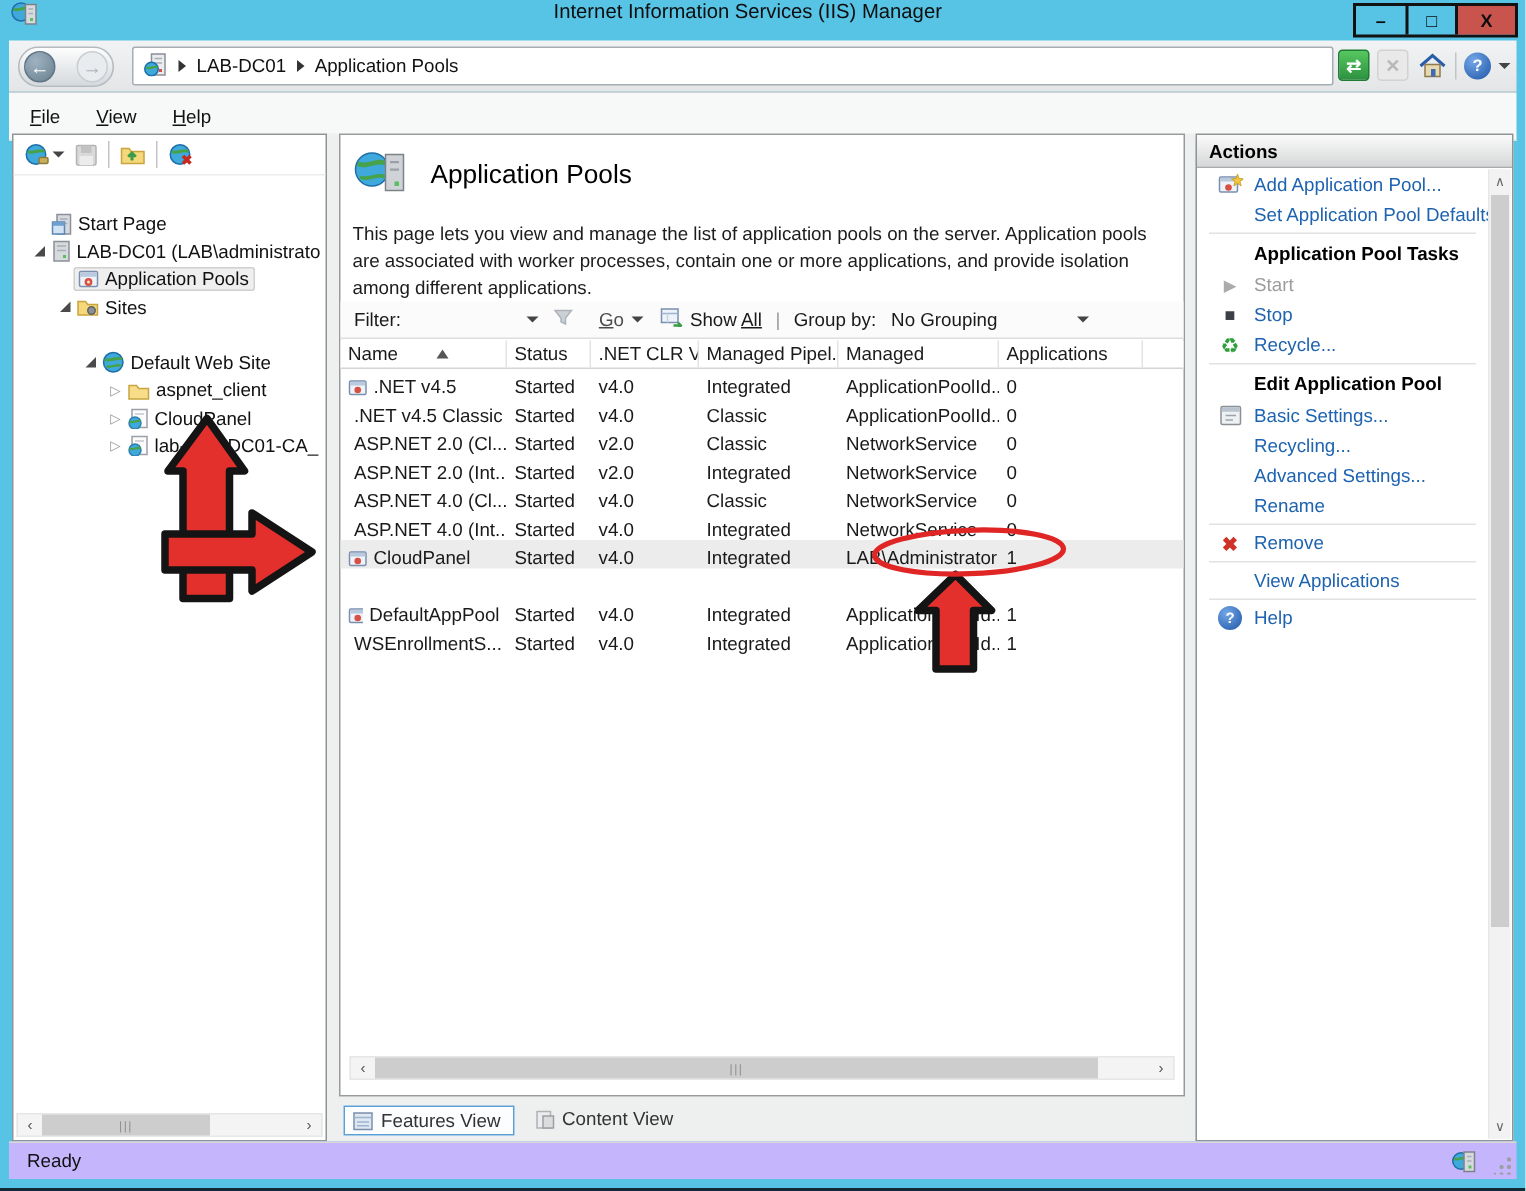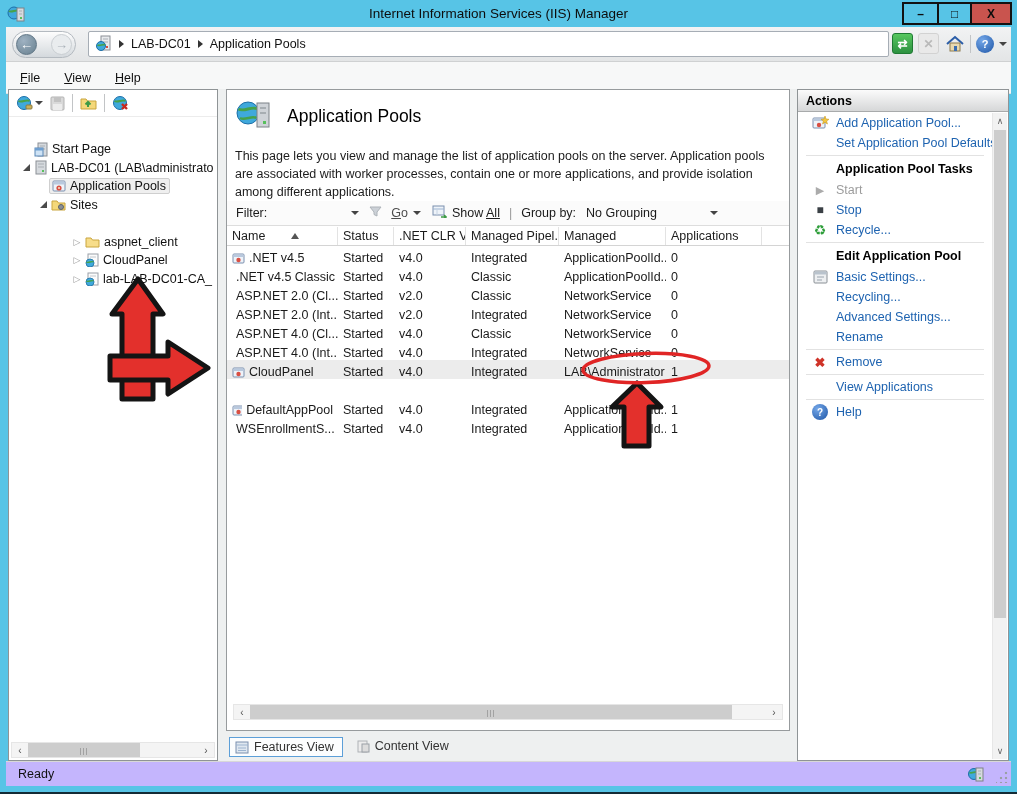--- a/index.html
+++ b/index.html
@@ -1,20 +1,20 @@
 <!DOCTYPE html>
 <html><head>
 <meta charset="utf-8">
 <style>
 *{box-sizing:border-box;margin:0;padding:0}
 html,body{width:1017px;height:794px;background:#fff}
 .win{position:relative;width:1017px;height:794px;background:#57c4e6;font-family:"Liberation Sans",sans-serif;font-size:12.5px;color:#1a1a1a;overflow:hidden}
 
 
-.titlebar{position:absolute;left:0;top:0;right:0;height:27px;display:flex;align-items:center}
+.titlebar{position:absolute;left:0;top:0;right:0;height:27px;display:flex;align-items:flex-start}
 .appicon{margin-left:7px;display:flex}
 .title{position:absolute;left:100px;right:120px;text-align:center;font-size:13.5px;color:#0d0d0d}
 .winbtns{position:absolute;right:5px;top:2px;display:flex;border:2px solid #121212;background:#57c4e6;height:23px}
 .wbtn{width:33px;display:flex;align-items:center;justify-content:center;font-weight:bold;font-size:12px;border-left:2px solid #121212;color:#0d0d0d;cursor:default}
 .wbtn:first-child{border-left:none}
 .wbtn.close{background:#c9544e;width:40px}
 
 
 .addressbar{position:absolute;left:6px;right:6px;top:27px;height:35px;background:linear-gradient(#f2f3f4,#e3e5e6);border-bottom:1px solid #cfd1d2}
 .navpill{position:absolute;left:6px;top:4px;width:64px;height:27px;background:linear-gradient(#fdfdfd,#d4d9dd);border:1px solid #b4bac0;border-radius:14px;display:flex;align-items:center;justify-content:space-between;padding:0 3px}
@@ -58,21 +58,21 @@
 
 
 .center{position:absolute;left:218px;width:579px;top:89px;bottom:33px;background:#eef0f0}
 .mainpanel{position:absolute;left:8px;top:0;width:564px;height:642px;background:#fff;border:1px solid #979b9d}
 .mp-head{display:flex;align-items:center;padding:8px 0 0 8px;gap:14px}
 .mp-title{font-size:17.5px;color:#000}
 .mp-desc{padding:13px 8px 0 8px;line-height:1.42;color:#1c1c1c;width:556px}
 .filterbar{position:absolute;left:0;top:111px;right:0;height:25px;background:#fbfbfb;border-bottom:1px solid #ddd;display:flex;align-items:center;padding-left:9px;gap:5px;white-space:nowrap}
 .fcombo{display:flex;align-items:center;justify-content:flex-end;width:92px;height:19px;padding-right:5px}
 .gcombo{display:flex;align-items:center;width:142px;height:19px;justify-content:space-between;padding:0 5px}
-.golink{display:inline-block;color:#4c4c4c;margin-left:4px}
+.golink{display:inline-block;color:#4c4c4c;margin-left:12px}
 .golink::first-letter{text-decoration:underline}
 .ulined{text-decoration:underline}
 .fpipe{color:#9a9a9a;margin:0 4px}
 
 .lv-head{position:absolute;left:0;top:137px;right:0;height:19px;display:flex;background:#fff;border-bottom:1px solid #d4d4d4;color:#1b1b1b}
 .hcol{display:flex;align-items:center;padding:0 5px;border-right:1px solid #e3e3e3;overflow:hidden;white-space:nowrap}
 .c0{width:111px}.c1{width:56px}.c2{width:72px}.c3{width:93px}.c4{width:107px}.c5{width:96px}
 .sortarr{width:0;height:0;border-bottom:6px solid #555;border-left:4px solid transparent;border-right:4px solid transparent;margin-left:26px}
 .lv-rows{position:absolute;left:0;top:156px;right:0}
 .lv-row{height:19px;display:flex;align-items:flex-end;white-space:nowrap}
@@ -260,20 +260,31 @@
         <span class="tw exp"></span>
         <span class="ticon">
             <svg width="15" height="13">
               <path d="M1 3h5l1.5 2H14v7H1z" fill="#f4d87a" stroke="#c9a53f"></path>
               <circle cx="10" cy="9" r="2.5" fill="#8a9096" stroke="#5e6368"></circle>
             </svg>
           </span>
         <span class="tlabel">Sites</span>
       </div>
       <div class="trow l2"></div>
+      <div class="trow l2">
+        <span class="tw exp"></span>
+        <span class="ticon">
+            <svg width="15" height="15">
+              <circle cx="7.5" cy="7.5" r="6.5" fill="#3fa9dc" stroke="#1d6fa8"></circle>
+              <path d="M2 5.5 C5 7.5,10 3.5,13 5.5" stroke="#46a24b" fill="none" stroke-width="2"></path>
+              <path d="M3 10 C6 12,10 8,12.5 10" stroke="#46a24b" fill="none" stroke-width="1.6"></path>
+            </svg>
+          </span>
+        <span class="tlabel">Default Web Site</span>
+      </div>
       <div class="trow l3">
         <span class="tw col"></span>
         <span class="ticon">
             <svg width="15" height="13">
               <path d="M1 3h5l1.5 2H14v7H1z" fill="#f7dd8a" stroke="#c9a53f"></path>
             </svg>
           </span>
         <span class="tlabel">aspnet_client</span>
       </div>
       <div class="trow l3">

